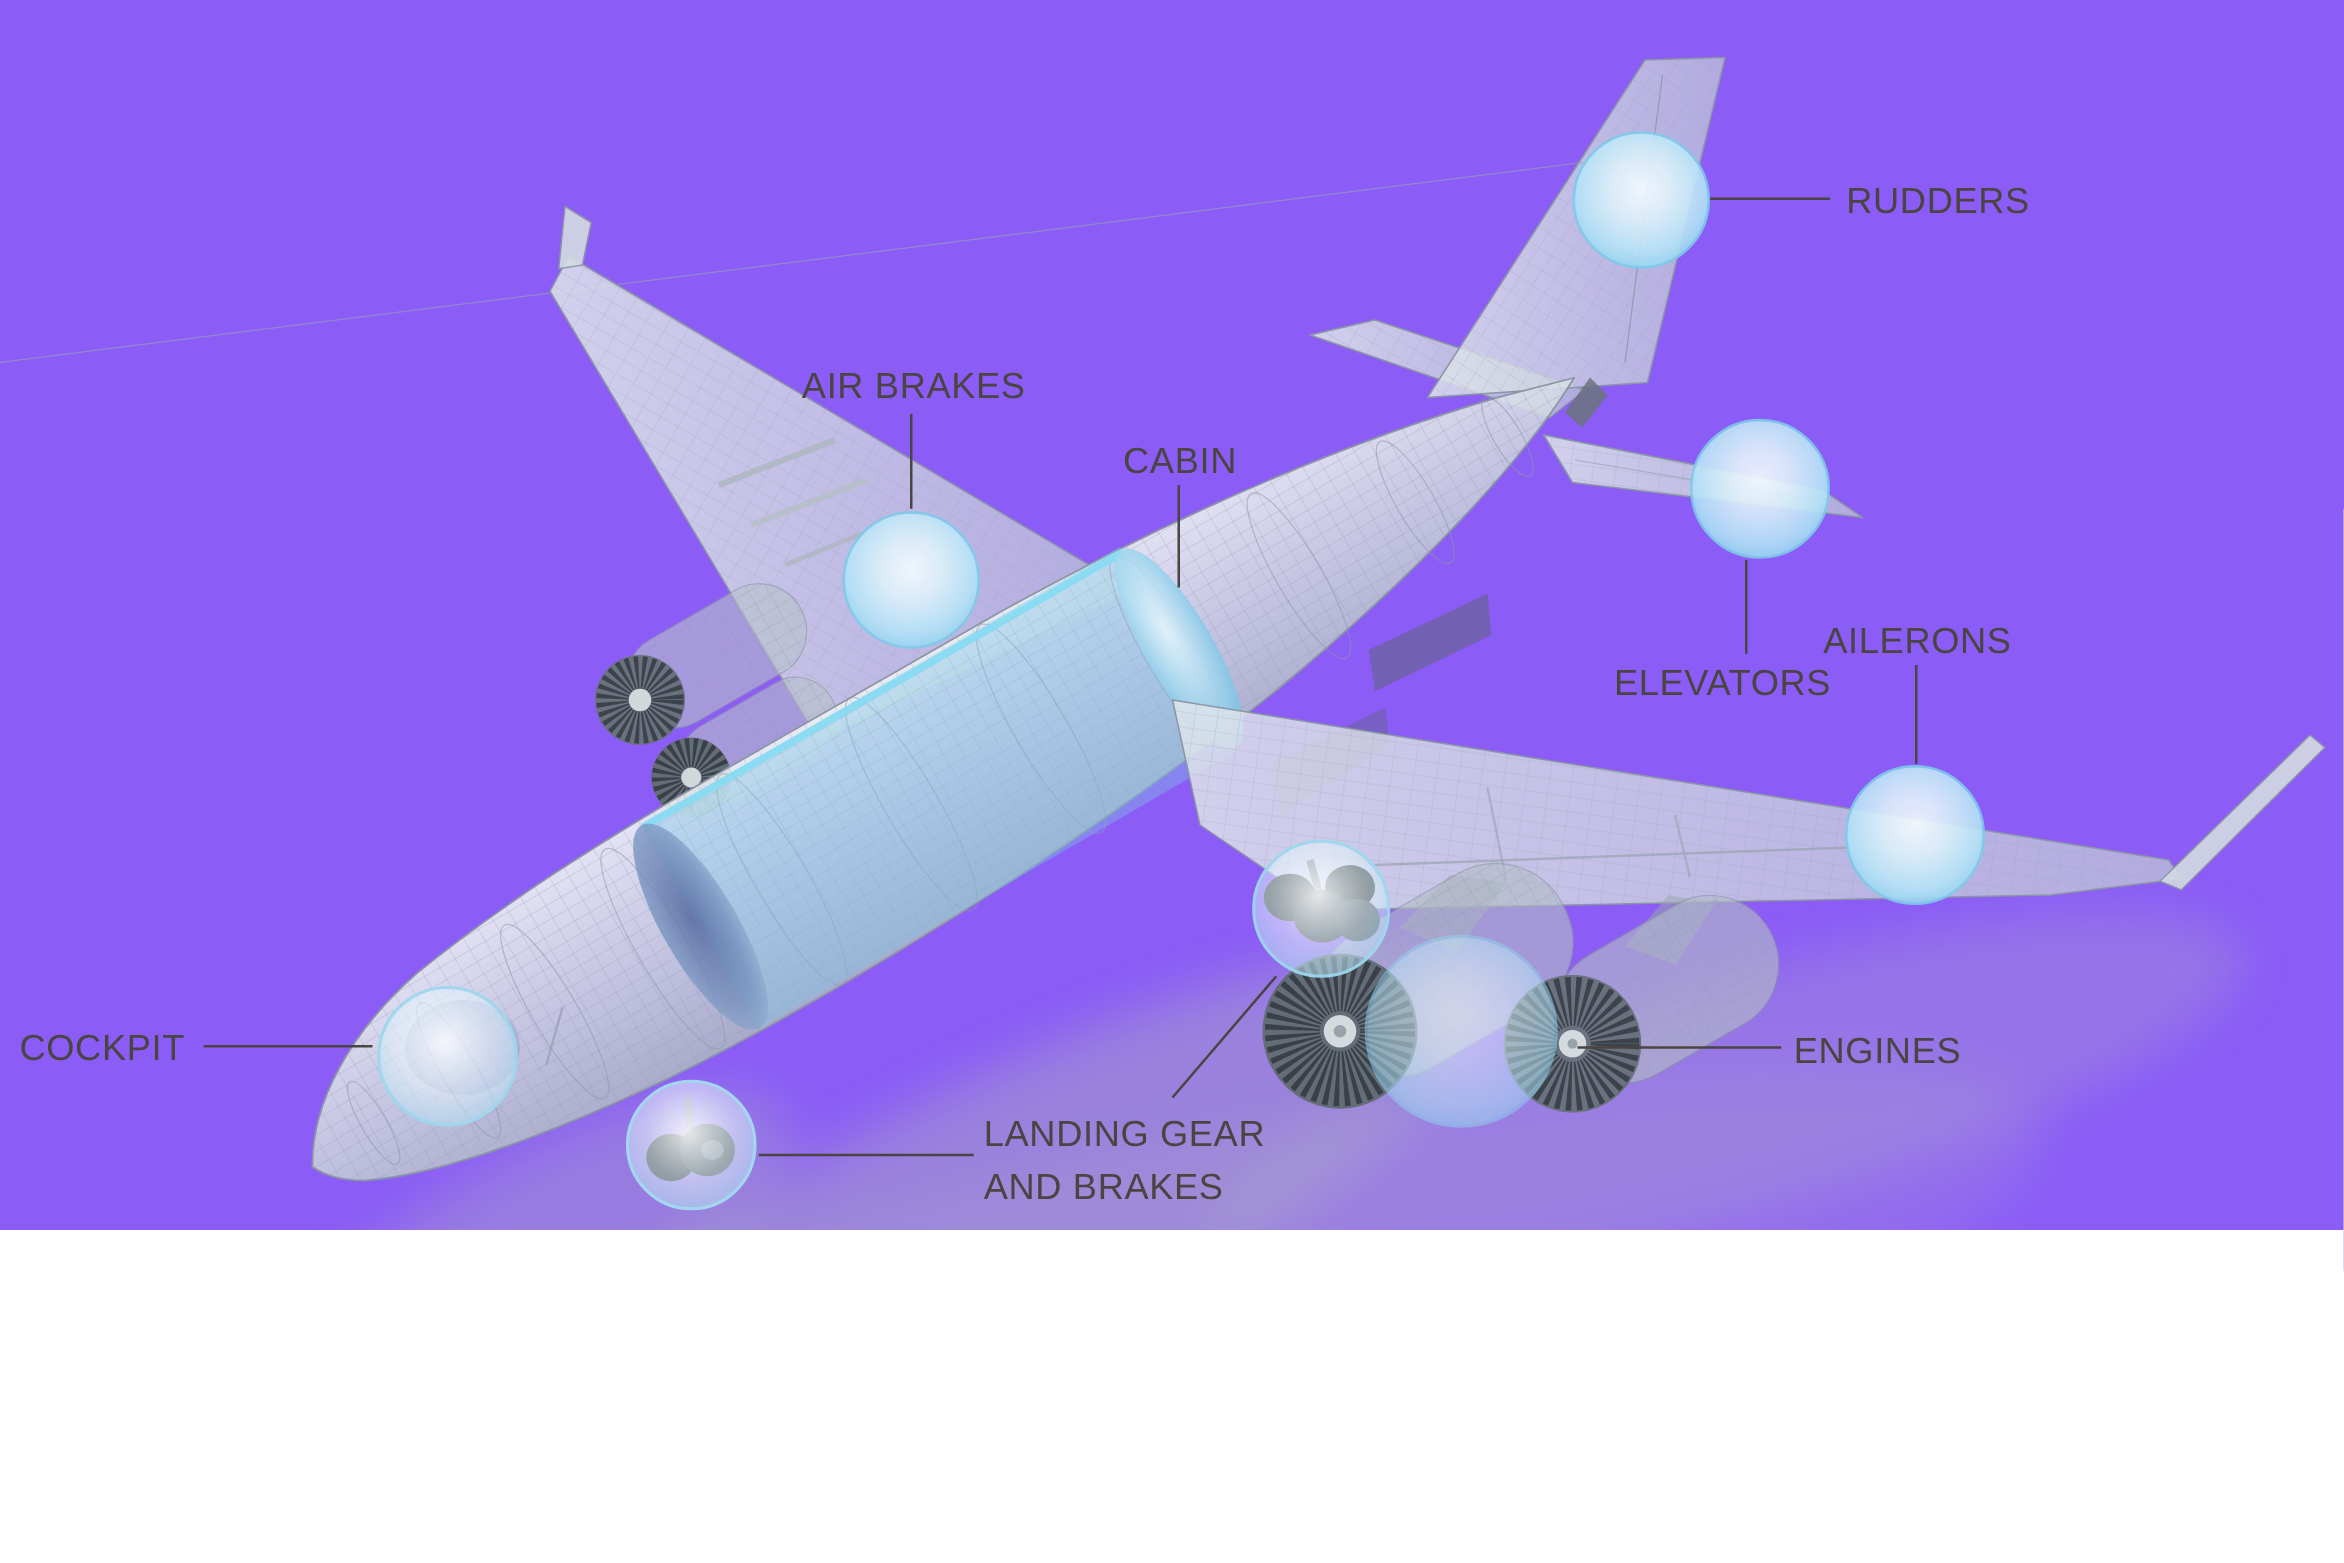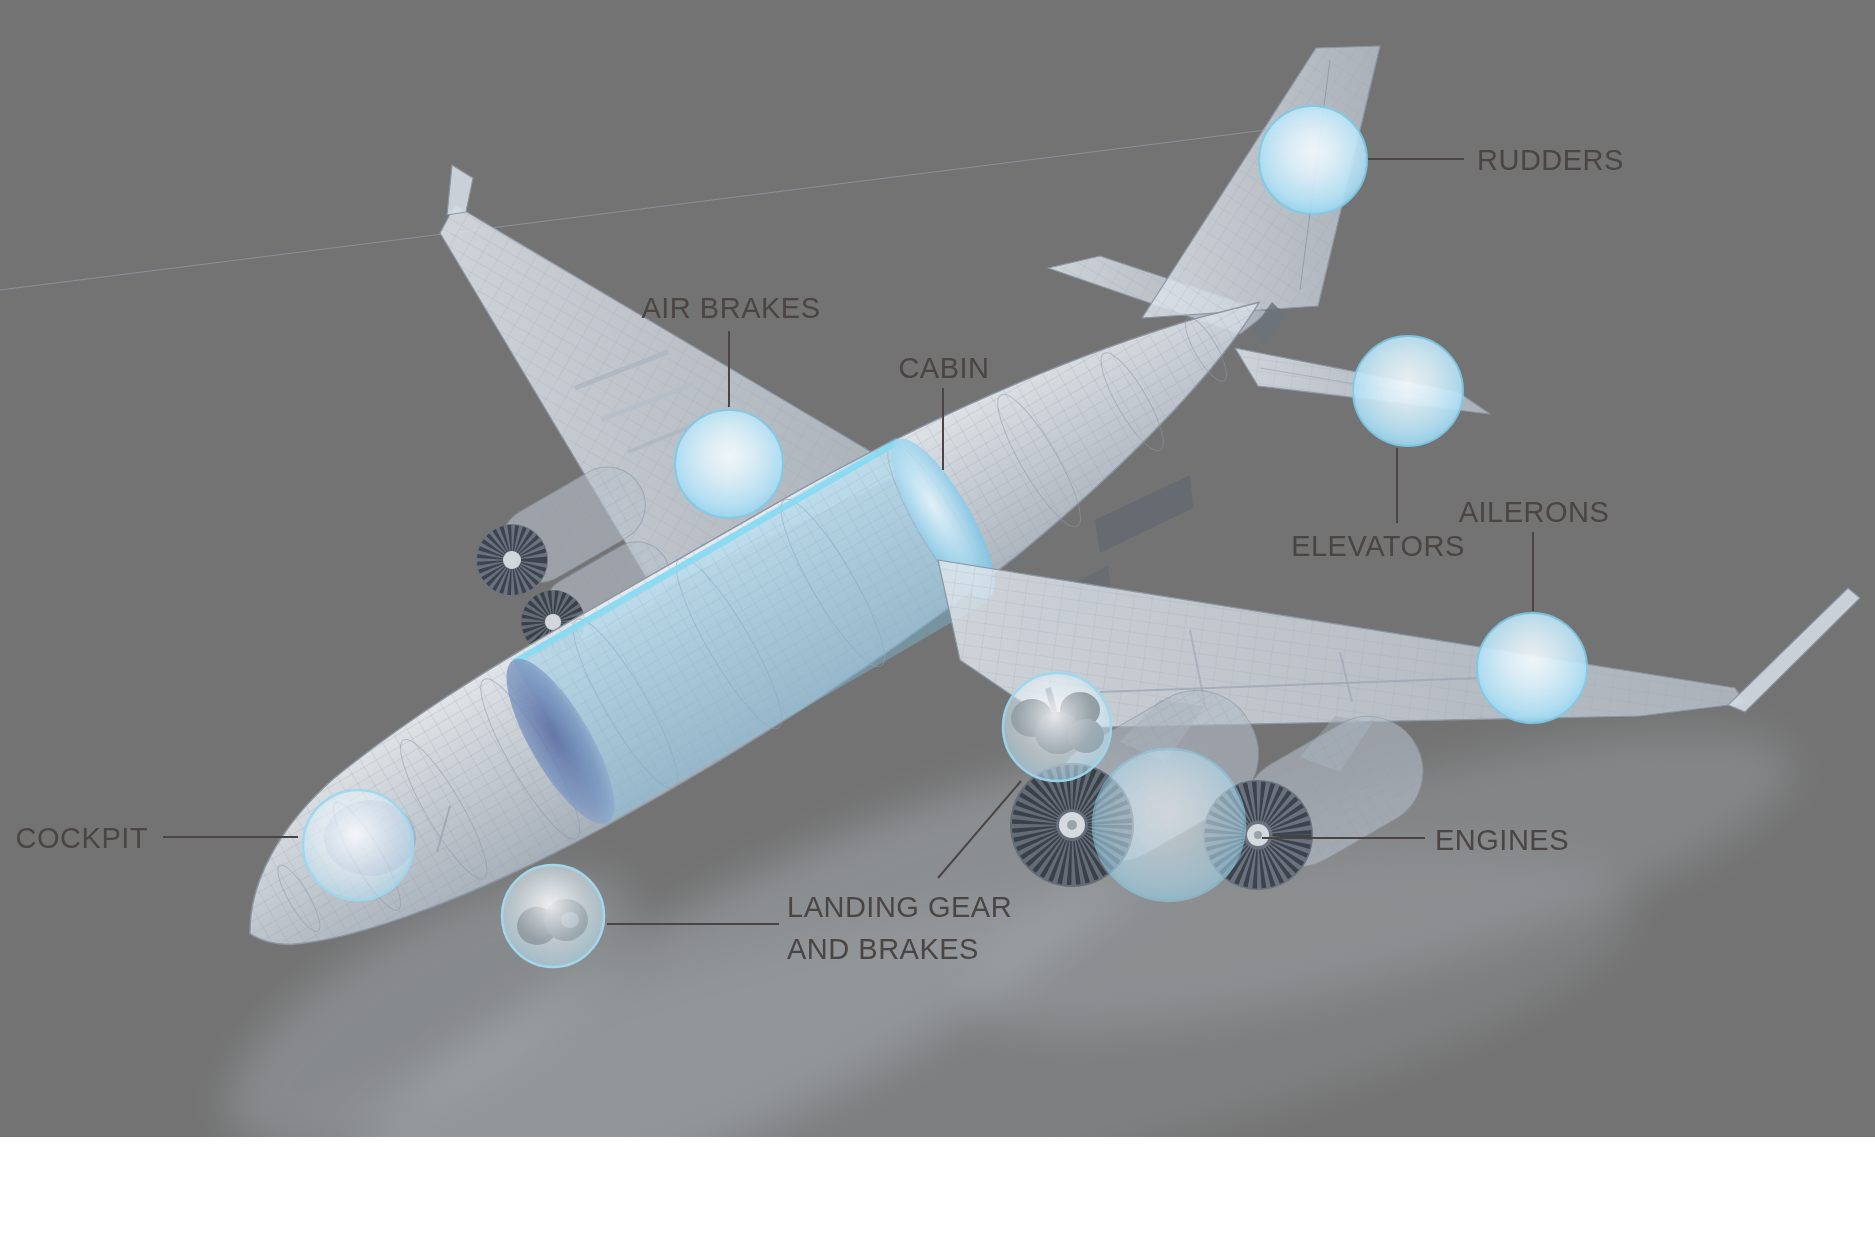--- a/index.html
+++ b/index.html
@@ -1,20 +1,20 @@
 <!DOCTYPE html>
 <html><head>
 <meta charset="utf-8">
 <style>
   html,body{margin:0;padding:0;background:#ffffff;}
   .stage{
     position:relative;
-    width:1875px;height:1137px;
+    width:1875px;height:984px;
     overflow:hidden;
-    background:#737373;
+    background:#8b5cf6;
     font-family:"Liberation Sans", sans-serif;
   }
   .stage svg{position:absolute;left:0;top:0;}
   text.callout{
     font-family:"Liberation Sans", sans-serif;
     font-size:29px;
     letter-spacing:0.5px;
     fill:#4a4542;
   }
 </style>

